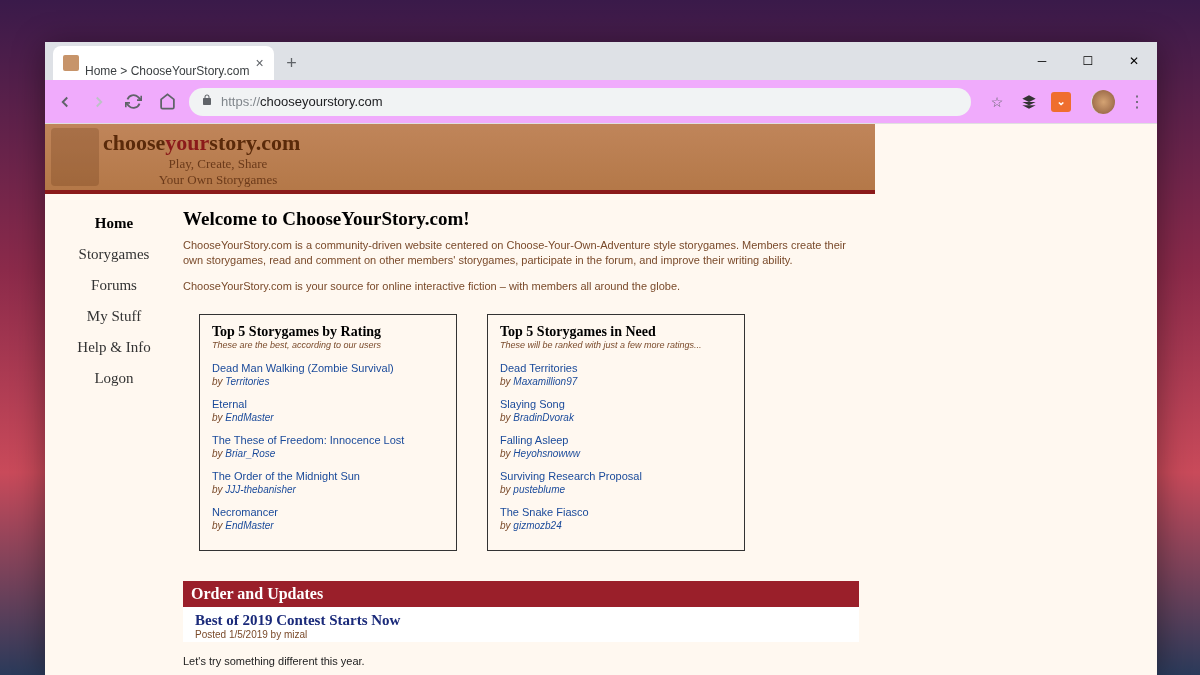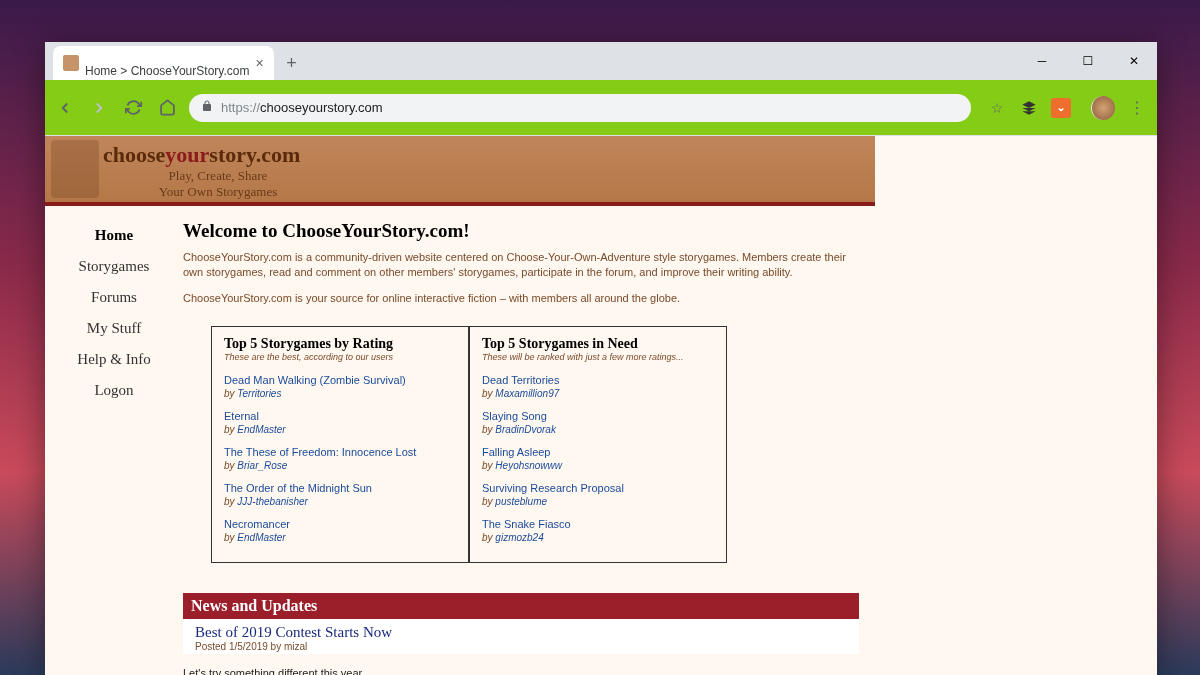--- a/index.html
+++ b/index.html
@@ -41,22 +41,22 @@
   color: #3c4043;
   gap: 6px;
 }
 .favicon { width: 16px; height: 16px; background: #c7946a; border-radius: 2px; }
 .tab-title { flex: 1; white-space: nowrap; overflow: hidden; text-overflow: ellipsis; margin-top: 16px; }
 .tab-close { font-size: 14px; color: #5f6368; cursor: pointer; }
 .new-tab { width: 28px; height: 28px; display: flex; align-items: center; justify-content: center; color: #5f6368; font-size: 18px; cursor: pointer; margin-left: 4px; margin-bottom: 3px; }
 .window-controls { position: absolute; top: 0; right: 0; height: 38px; display: flex; }
 .win-ctrl { width: 46px; display: flex; align-items: center; justify-content: center; font-size: 12px; color: #000; cursor: pointer; }
 .addr-bar {
-  height: 56px;
-  background: #84cc16;
+  height: 44px;
+  background: #f0abfc;
   border-bottom: 1px solid #e0e0e0;
   display: flex;
   align-items: center;
   padding: 0 8px;
   gap: 10px;
 }
 .nav-btn { width: 24px; height: 24px; display: flex; align-items: center; justify-content: center; color: #5f6368; cursor: pointer; }
 .nav-btn.disabled { color: #bdc1c6; }
 .url-field {
   flex: 1;
@@ -108,31 +108,31 @@
 .st-your { color: #8b1a1a; }
 .st-story { color: #5a2a0a; }
 .site-tag { font-family: Liberation Serif, serif; color: #6b3a1a; font-size: 13px; line-height: 1.25; text-align: center; width: 230px; }
 .page-body { display: flex; }
 .sidebar { width: 130px; padding: 14px 0 0 8px; text-align: center; }
 .sidebar a { display: block; font-family: Georgia, serif; font-size: 15px; color: #333; text-decoration: none; padding: 7px 0; cursor: pointer; }
 .sidebar a.active { font-weight: bold; color: #000; }
 .main { flex: 1; padding: 14px 16px 0 8px; }
 .welcome-h { font-family: Georgia, serif; font-size: 19px; font-weight: bold; color: #000; margin-bottom: 8px; }
 .intro { font-size: 11px; color: #7a4a2a; line-height: 1.4; margin-bottom: 10px; }
-.top5-row { display: flex; margin: 20px 0 30px 28px; }
+.top5-row { display: flex; gap: 30px; margin: 20px 0 30px 16px; }
 .top5-box { border: 1px solid #333; padding: 9px 12px 12px 12px; width: 258px; }
 .top5-title { font-family: Georgia, serif; font-size: 14px; font-weight: bold; color: #000; }
 .top5-sub { font-size: 9px; font-style: italic; color: #7a4a2a; margin-bottom: 8px; }
 .sg-item { margin: 7px 0; }
 .sg-item a { font-size: 11px; color: #1a4a9a; text-decoration: none; cursor: pointer; }
 .sg-by { font-size: 10px; font-style: italic; color: #7a4a2a; }
 .sg-by a { font-size: 10px; color: #1a4a9a; font-style: italic; text-decoration: none; }
 .news-bar { background: #9a1f2a; color: #fff; font-family: Georgia, serif; font-size: 16px; font-weight: bold; padding: 4px 8px; }
 .news-post { background: #fff; padding: 5px 8px 2px 12px; }
-.news-title { font-family: Georgia, serif; font-size: 15px; font-weight: normal; color: #1a2a7a; cursor: pointer; }
+.news-title { font-family: Georgia, serif; font-size: 15px; font-weight: bold; color: #1a2a7a; cursor: pointer; }
 .news-meta { font-size: 10px; color: #7a4a2a; }
 .news-body { font-size: 11px; color: #222; padding: 12px 12px 0 0; line-height: 1.35; }
 .news-body p { margin-bottom: 12px; }
 </style>
 </head>
 <body>
 
 <div class="browser-window">
   <div class="window-controls">
     <div class="win-ctrl">─</div>
@@ -234,21 +234,21 @@
               <div id="top5-need-list">
                   <div class="sg-item"><a>Dead Territories</a><div class="sg-by">by <a>Maxamillion97</a></div></div>
                   <div class="sg-item"><a>Slaying Song</a><div class="sg-by">by <a>BradinDvorak</a></div></div>
                   <div class="sg-item"><a>Falling Asleep</a><div class="sg-by">by <a>Heyohsnowww</a></div></div>
                   <div class="sg-item"><a>Surviving Research Proposal</a><div class="sg-by">by <a>pusteblume</a></div></div>
                   <div class="sg-item"><a>The Snake Fiasco</a><div class="sg-by">by <a>gizmozb24</a></div></div>
                 </div>
             </div>
           </div>
 
-          <div class="news-bar">News and Updates</div>
+          <div class="news-bar">Order and Updates</div>
           <div class="news-post">
             <div class="news-title">Best of 2019 Contest Starts Now</div>
             <div class="news-meta">Posted 1/5/2019 by mizal</div>
           </div>
           <div class="news-body">
             <p>Let's try something different this year.</p>
 
           </div>
         </div>
       </div>

